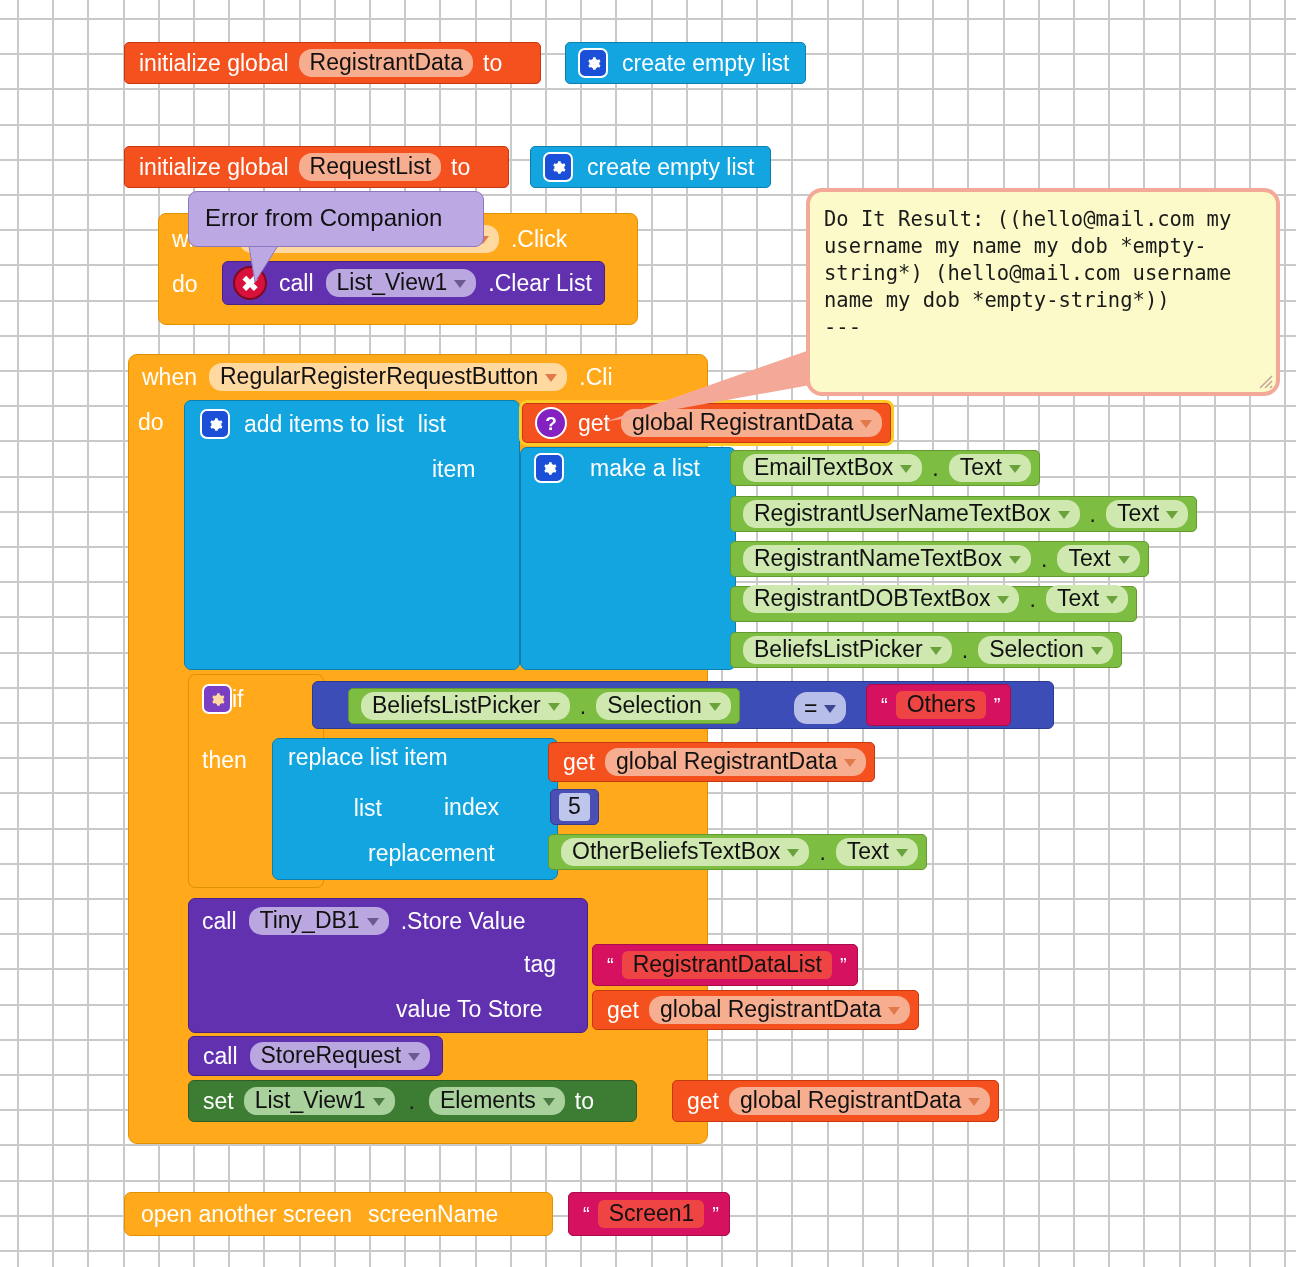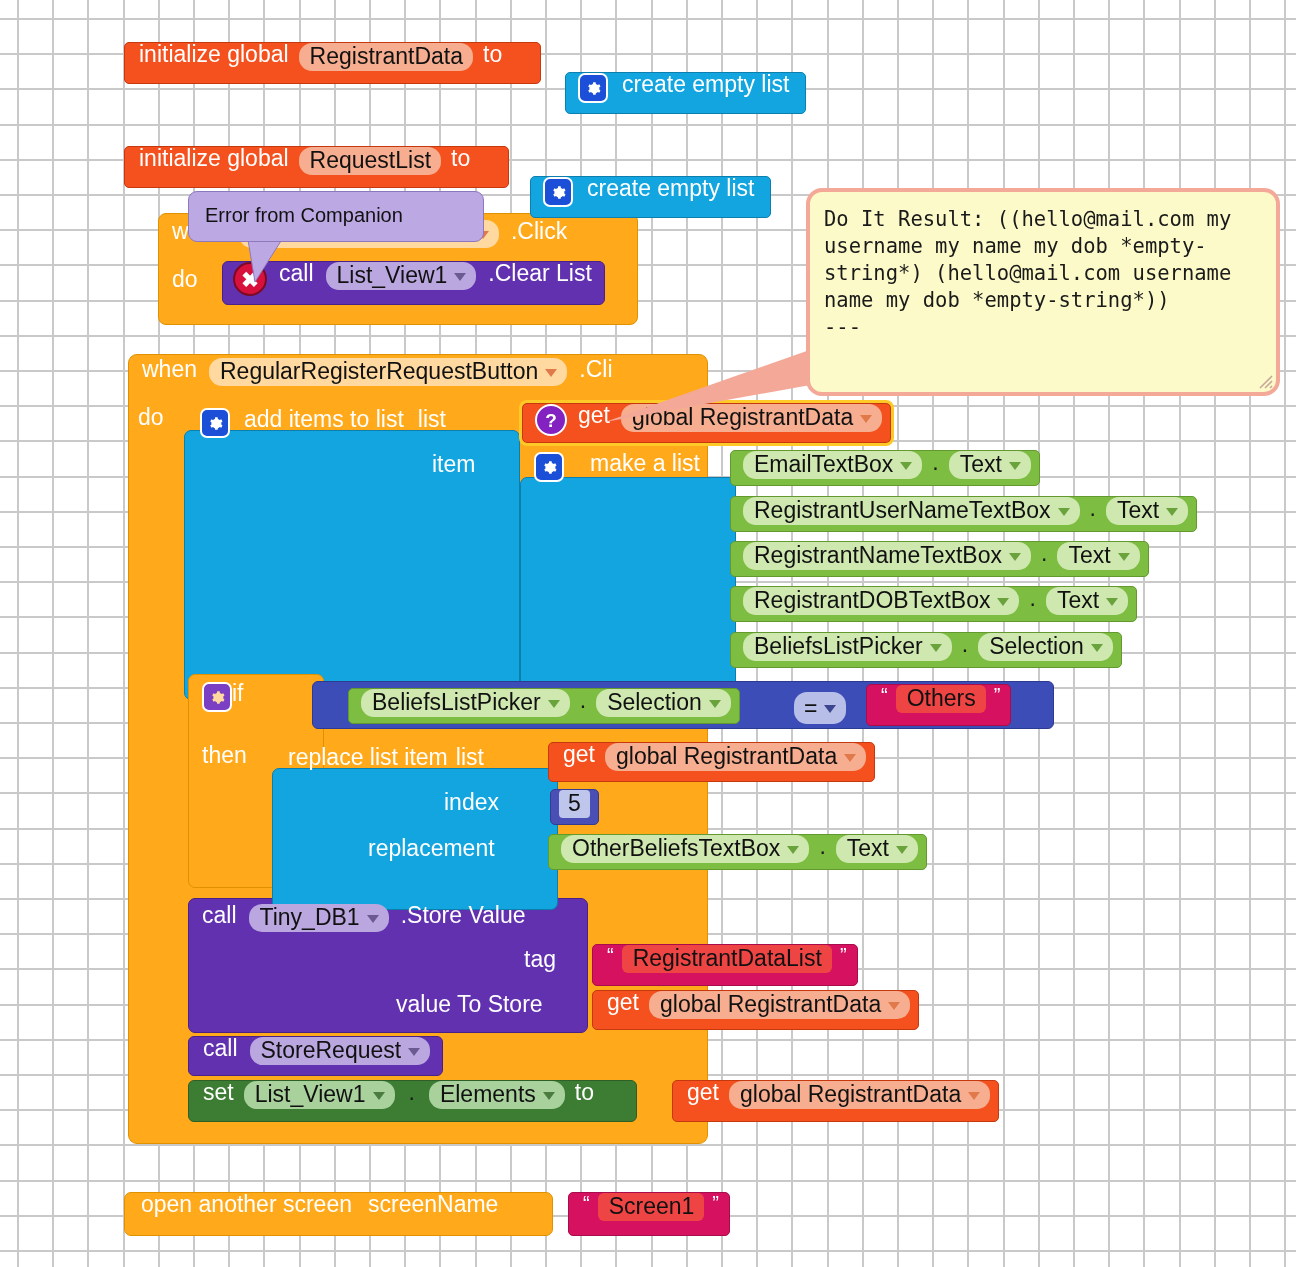--- a/index.html
+++ b/index.html
@@ -43,30 +43,30 @@
       repeating-linear-gradient(to right, #000 0px, #000 12px, transparent 12px, transparent 35.2px);
     mask-position: 12px 13px, 12px 13px;
   }
   #canvas { background-image: none; }
 
   
   .blk {
     position: absolute;
     box-sizing: border-box;
     display: flex;
-    align-items: flex-start;
+    align-items: center;
     color: #ffffff;
     font-size: 23px;
     line-height: 1;
     white-space: nowrap;
     border-radius: 5px;
   }
 
   .c-orange { background: #F4511E; border: 1px solid #c6390f; }
-  .c-blue   { background: #12A5E0; border: 1px solid #0d7fae; margin-top: 30px; }
+  .c-blue   { background: #12A5E0; border: 1px solid #0d7fae; }
   .c-amber  { background: #FFA91B; border: 1px solid #e09100; }
   .c-purple { background: #6231B0; border: 1px solid #4a2189; }
   .c-green  { background: #7DBD42; border: 1px solid #63992f; }
   .c-dgreen { background: #3C7D33; border: 1px solid #2d5f26; }
   .c-navy   { background: #3D4DB7; border: 1px solid #2d3a92; }
   .c-magenta{ background: #D6115F; border: 1px solid #a80c4a; }
   .c-indigo { background: #4A4FB5; border: 1px solid #363a90; }
 
   
   .chip {
@@ -126,21 +126,21 @@
     flex:none;
     color:#fff; font-size: 19px; font-weight: bold;
   }
 
   .warnbox {
     position: absolute;
     background: #BCA9E4;
     border: 1px solid #8c78bd;
     border-radius: 9px;
     color: #111;
-    font-size: 20px;
+    font-size: 24px;
     padding: 12px 16px 14px 16px;
     z-index: 60;
   }
   .warntail {
     position:absolute;
     width: 0; height: 0;
     z-index: 59;
   }
 
   .doitbox {
@@ -400,21 +400,21 @@
     <span>=</span>
     <span class="caret" style="border-top-color:#3b4590;"></span>
   </div>
   <div class="blk c-magenta" style="left:866px; top:684px; height:42px; padding:0 10px 0 14px; gap:8px; z-index:10;">
     <span style="font-size:20px;">“</span>
     <span class="chip chip-pink">Others</span>
     <span style="font-size:20px;">”</span>
   </div>
 
   <div class="blk c-blue" style="left:272px; top:738px; width:286px; height:142px; border-radius:7px; z-index:8;"></div>
-  <div class="blk" style="left:288px; top:746px; height:32px; gap:8px; background:transparent; border:none; z-index:10;">
+  <div class="blk" style="left:288px; top:746px; height:32px; gap:28px; background:transparent; border:none; z-index:10;flex-direction:column;">
     <span>replace list item</span>
     <span>list</span>
   </div>
   <div class="blk" style="left:444px; top:791px; height:32px; background:transparent; border:none; z-index:10;">
     <span>index</span>
   </div>
   <div class="blk" style="left:368px; top:837px; height:32px; background:transparent; border:none; z-index:10;">
     <span>replacement</span>
   </div>
 

